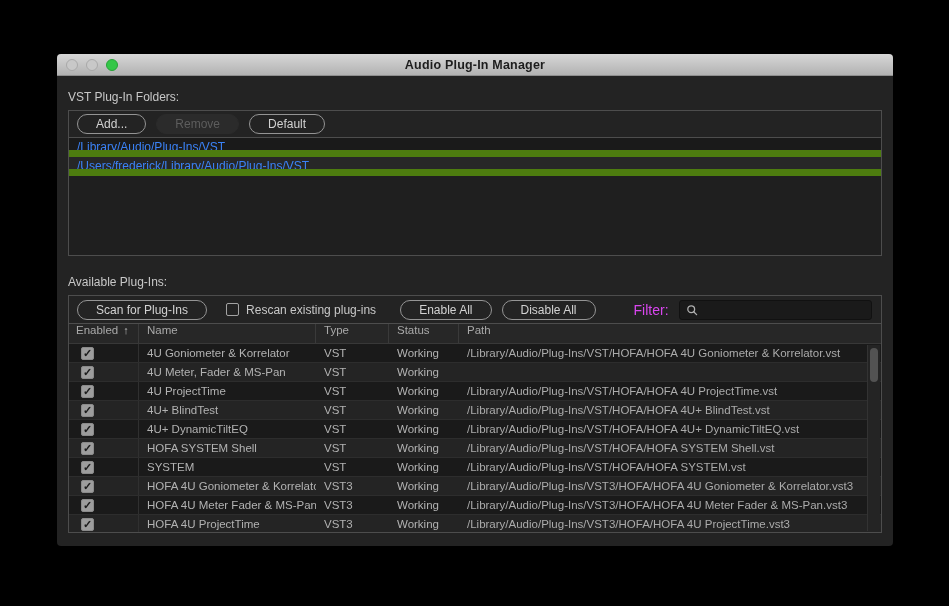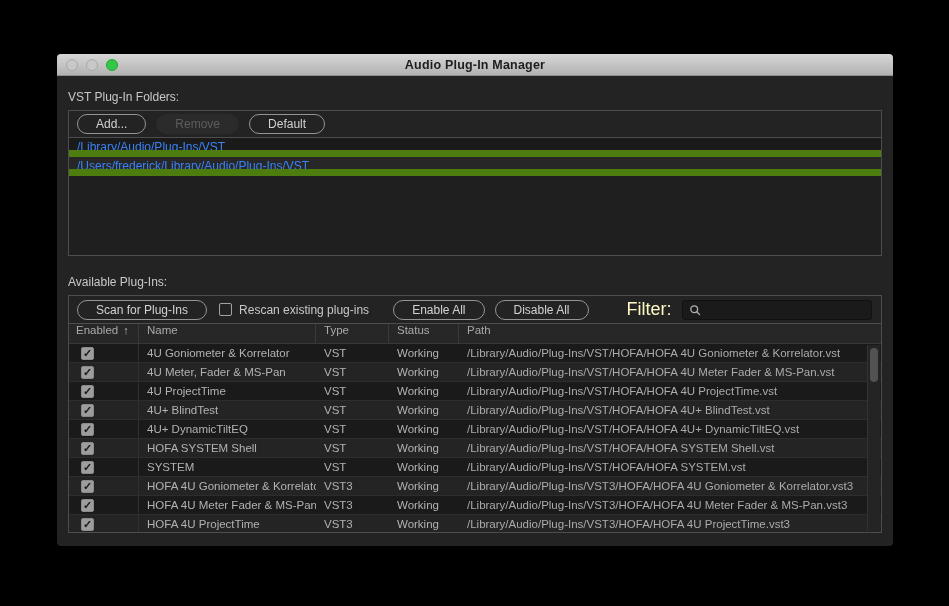--- a/index.html
+++ b/index.html
@@ -56,30 +56,30 @@
     height: 19px; line-height: 19px; padding: 0 8px;
     font-size: 12px; color: #3b82f6;
     border-bottom: 7px solid #4d7c0f; background: #1a1a1a;
     white-space: nowrap; overflow: hidden;
   }
   .folder-row.alt { background: #272727; }
 
   
   .plugins-box { height: 238px; display: flex; flex-direction: column; }
   .plugins-controls { height: 28px; }
-  .checkbox-wrap { display: flex; align-items: center; gap: 7px; font-size: 12px; color: #c8c8c8; cursor: pointer; margin-left: 2px; white-space: nowrap; }
+  .checkbox-wrap { display: flex; align-items: center; gap: 7px; font-size: 12px; color: #c8c8c8; cursor: pointer; margin-left: 9px; white-space: nowrap; }
   .checkbox {
     width: 13px; height: 13px; border-radius: 2px; display: inline-flex;
     align-items: center; justify-content: center; flex: none;
   }
   .checkbox.unchecked { border: 1.5px solid #a3a3a3; background: transparent; }
   .checkbox.checked { background: #9d9d9d; border: 1px solid #8a8a8a; }
   .checkbox.checked .check { color: #1c1c1c; font-size: 11px; font-weight: bold; line-height: 1; }
   .gap-lg { margin-left: 14px; }
-  .filter-label { font-size: 18px; color: #fef9c3; margin-left: 28px; white-space: nowrap; }
+  .filter-label { font-size: 14px; color: #d946ef; margin-left: 28px; white-space: nowrap; }
   .search-box {
     flex: 1; height: 20px; margin-right: 1px;
     background: #1a1a1a; border: 1px solid #111; border-radius: 3px;
     display: flex; align-items: center; padding: 0 6px; gap: 5px;
   }
   .search-box svg { flex: none; }
   .search-box input {
     flex: 1; background: transparent; border: none; outline: none;
     color: #d8d8d8; font-size: 12px; font-family: "Liberation Sans", sans-serif;
   }
@@ -203,21 +203,20 @@
               </div>
               <div class="tr alt">
                 <div class="td td-enabled">
                   <span class="checkbox checked">
                     <span class="check">✓</span>
                   </span>
                 </div>
                 <div class="td td-name">4U Meter, Fader &amp; MS-Pan</div>
                 <div class="td td-type">VST</div>
                 <div class="td td-status">Working</div>
-                <div class="td td-path">/Library/Audio/Plug-Ins/VST/HOFA/HOFA 4U Meter Fader &amp; MS-Pan.vst</div>
               </div>
               <div class="tr">
                 <div class="td td-enabled">
                   <span class="checkbox checked">
                     <span class="check">✓</span>
                   </span>
                 </div>
                 <div class="td td-name">4U ProjectTime</div>
                 <div class="td td-type">VST</div>
                 <div class="td td-status">Working</div>

